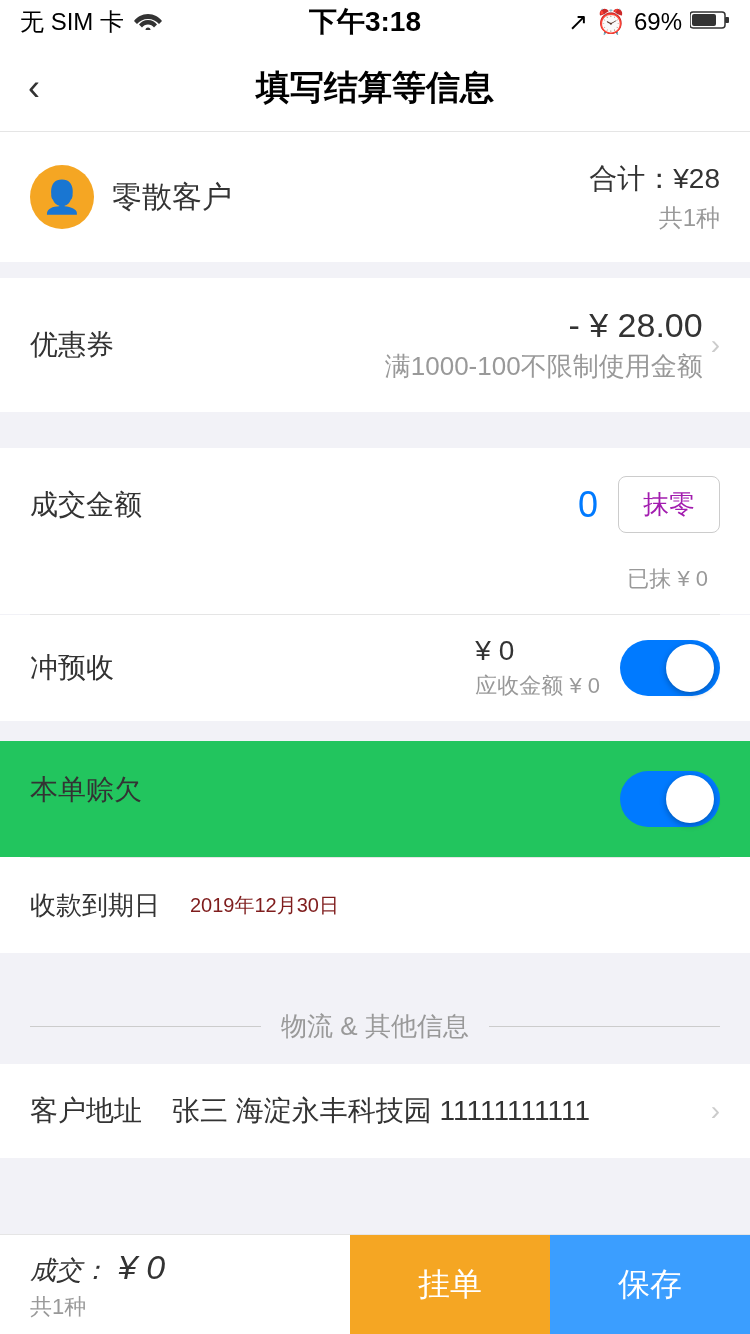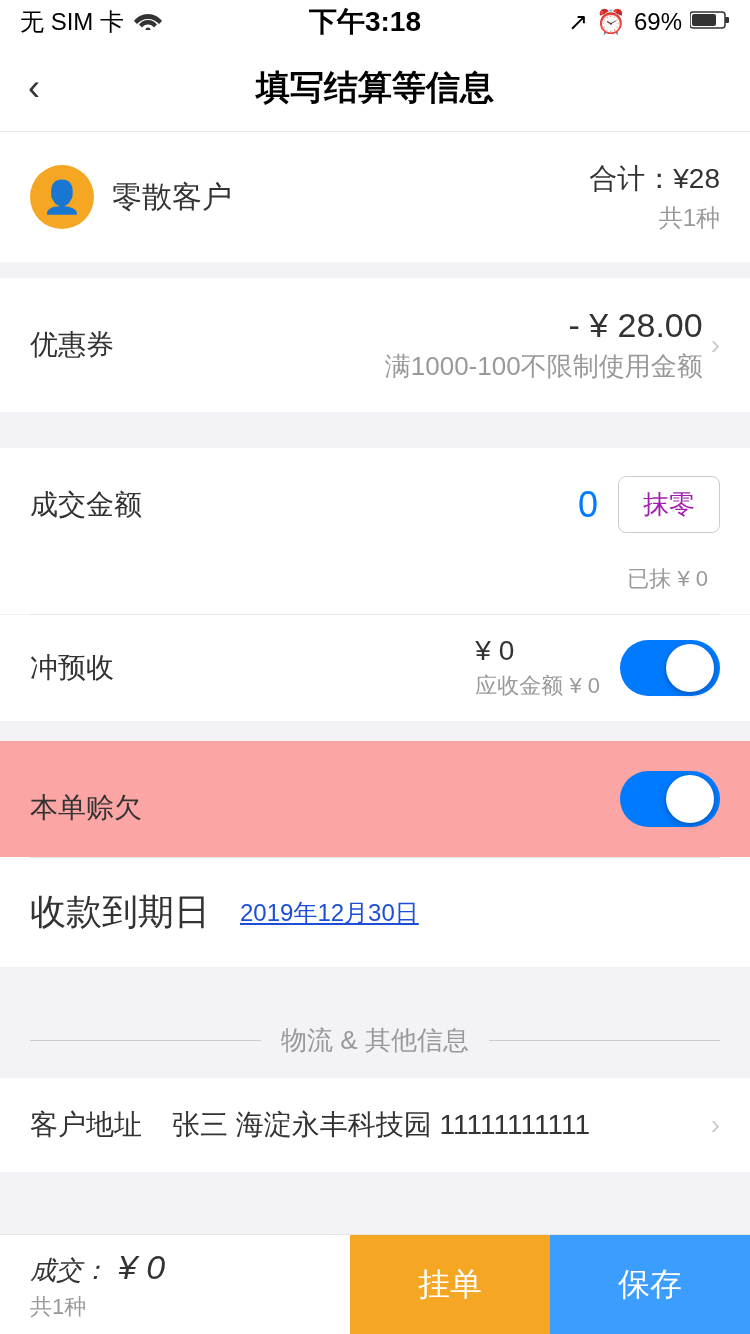--- a/index.html
+++ b/index.html
@@ -229,43 +229,42 @@
       background: #fff;
       position: absolute;
       top: 4px;
       right: 6px;
       box-shadow: 0 2px 6px rgba(0,0,0,0.3);
     }
 
     
     .debt-row {
       display: flex;
-      align-items: flex-end;
+      align-items: flex-start;
       justify-content: space-between;
       padding: 30px 30px;
-      background: #fca5a5;
+      background: #22c55e;
     }
 
     
     .due-row {
       display: flex;
       align-items: center;
       padding: 30px 30px;
       background: #fff;
       gap: 30px;
     }
     .due-label {
-      font-size: 36px;
+      font-size: 26px;
       color: #333;
       flex-shrink: 0;
     }
     .due-value {
-      font-size: 24px;
-      color: #1d4ed8;
-      text-decoration: underline;
+      font-size: 20px;
+      color: #7f1d1d;
     }
     .logistics-header {
       display: flex;
       align-items: center;
       justify-content: center;
       gap: 20px;
     }
     .logistics-line {
       flex: 1;
       height: 1px;

